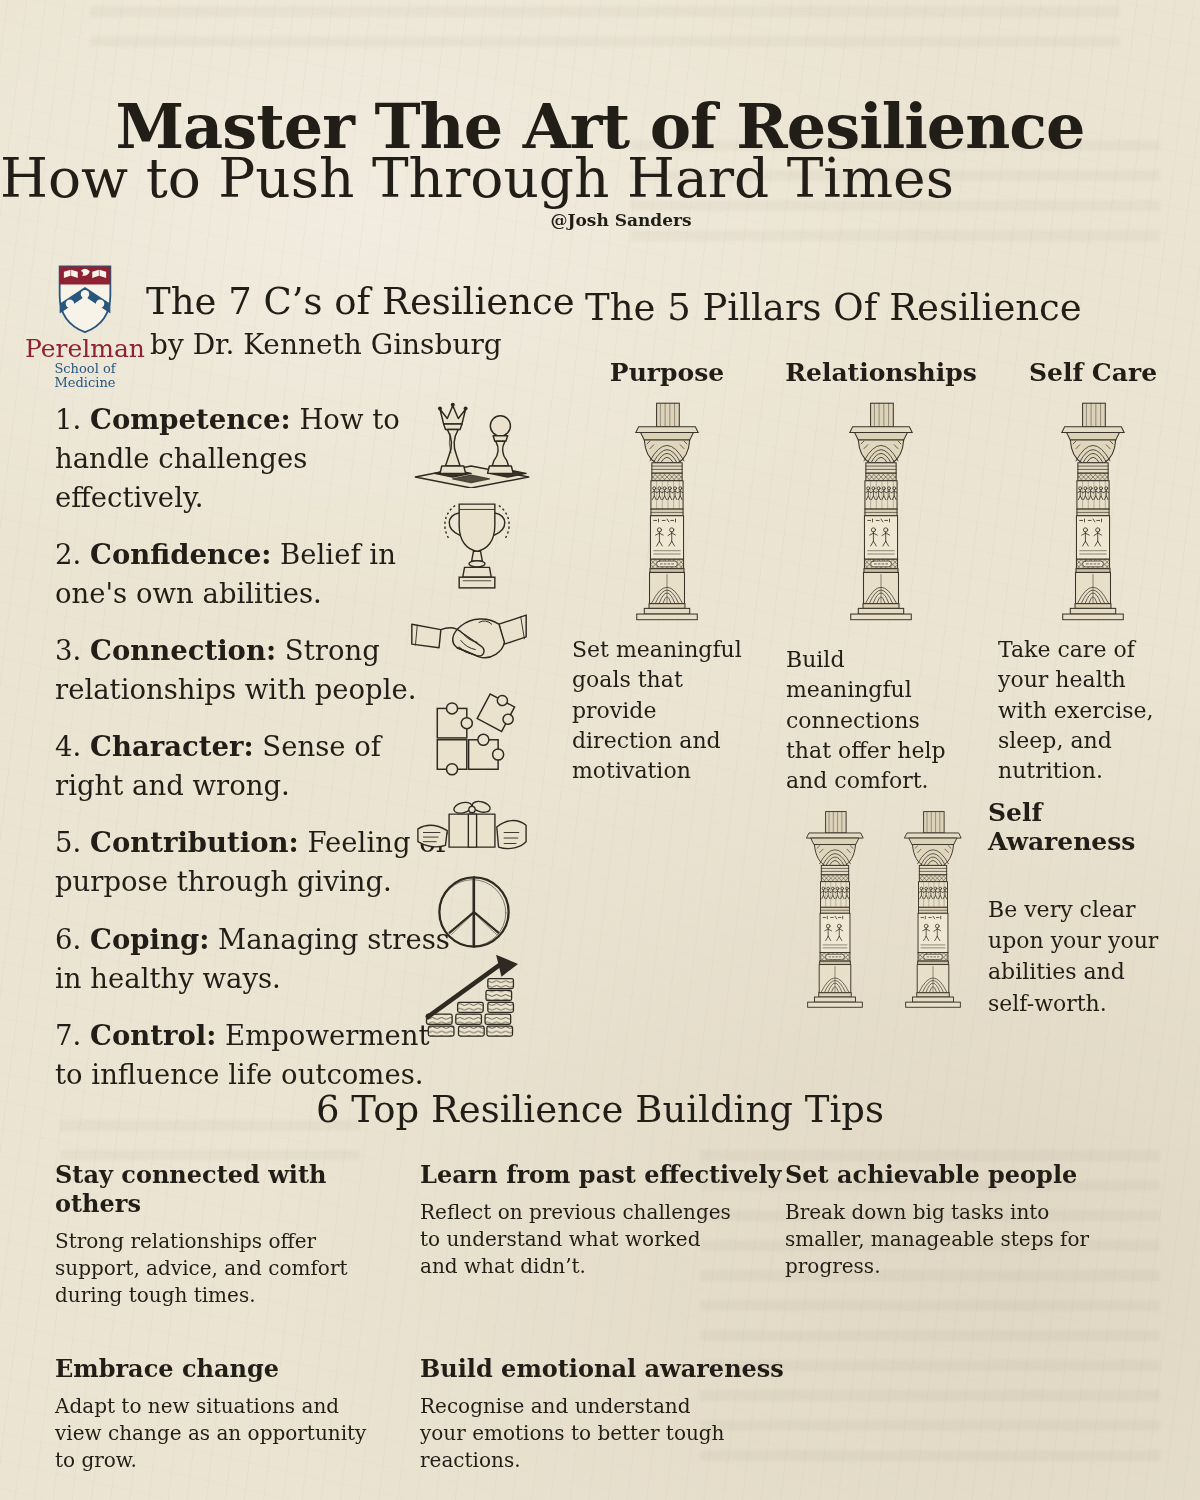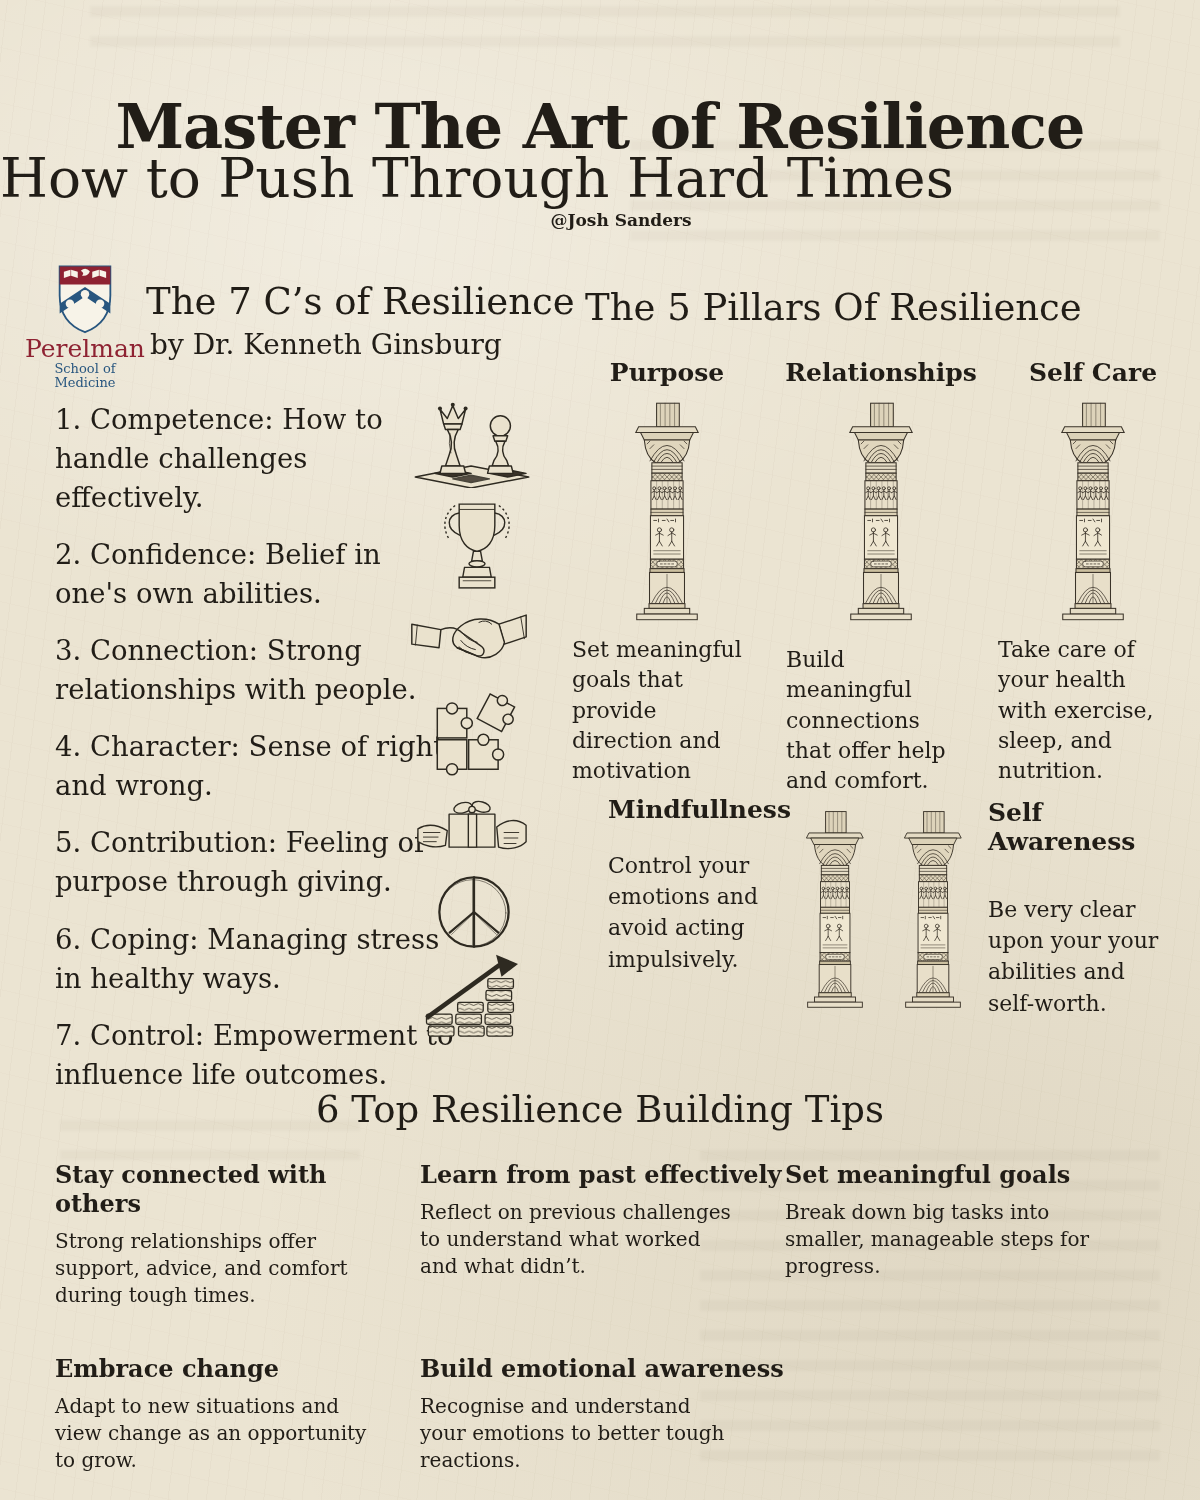--- a/index.html
+++ b/index.html
@@ -32,21 +32,21 @@
   
   .logo{position:absolute;left:24px;top:264px;width:122px;text-align:center;}
   .logo svg{display:block;margin:0 auto;}
   .logo .lname{font-size:25px;color:#8e2232;line-height:1.02;margin-top:2px;}
   .logo .lsub{font-size:13px;color:#28567f;line-height:1.1;}
   .sevenc-heading{position:absolute;left:146px;top:280px;font-size:37px;}
   .sevenc-byline{position:absolute;left:150px;top:328px;font-size:28px;text-align:center;}
   .sevenc-list{position:absolute;left:55px;top:400px;width:400px;list-style:none;margin:0;padding:0;
     font-size:27.5px;line-height:1.42;}
   .sevenc-list li{margin-bottom:18px;}
-  .sevenc-list b{font-weight:400;}
+  .sevenc-list b{font-weight:700;}
 
   .c-icon{position:absolute;}
   .ic-chess{left:412px;top:402px;width:120px;height:86px;}
   .ic-trophy{left:436px;top:498px;width:82px;height:96px;}
   .ic-handshake{left:410px;top:606px;width:118px;height:69px;}
   .ic-puzzle{left:424px;top:690px;width:104px;height:94px;}
   .ic-gift{left:416px;top:794px;width:112px;height:66px;}
   .ic-peace{left:430px;top:868px;width:88px;height:88px;}
   .ic-chart{left:420px;top:952px;width:110px;height:86px;}
 
@@ -376,24 +376,20 @@
   </div>
 
   <div class="pillar-col pcol3">
     <div class="pillar-label">Self Care</div>
     <svg width="104" height="228" viewBox="0 0 110 232">
         <use href="#pillar"></use>
       </svg>
     <div class="pillar-desc">Take care of your health with exercise, sleep, and nutrition.</div>
   </div>
 
-  <div class="mind-block">
-    <span class="pillar-label">Mindfullness</span>
-    <div class="pillar-desc2">Control your emotions and avoid acting impulsively.</div>
-  </div>
 
   <svg class="pillar-sm p4" viewBox="0 0 110 232">
       <use href="#pillar"></use>
     </svg>
   <svg class="pillar-sm p5" viewBox="0 0 110 232">
       <use href="#pillar"></use>
     </svg>
 
   <div class="aware-block">
     <span class="pillar-label">Self Awareness</span>
@@ -405,21 +401,21 @@
   <div class="tips-grid">
     <div class="tip">
       <h3>Stay connected with others</h3>
       <p>Strong relationships offer support, advice, and comfort during tough times.</p>
     </div>
     <div class="tip">
       <h3>Learn from past effectively</h3>
       <p>Reflect on previous challenges to understand what worked and what didn’t.</p>
     </div>
     <div class="tip">
-      <h3>Set meaningful goals</h3>
+      <h3>Set achievable people</h3>
       <p>Break down big tasks into smaller, manageable steps for progress.</p>
     </div>
     <div class="tip">
       <h3>Embrace change</h3>
       <p>Adapt to new situations and view change as an opportunity to grow.</p>
     </div>
     <div class="tip">
       <h3>Build emotional awareness</h3>
       <p>Recognise and understand your emotions to better tough reactions.</p>
     </div>

